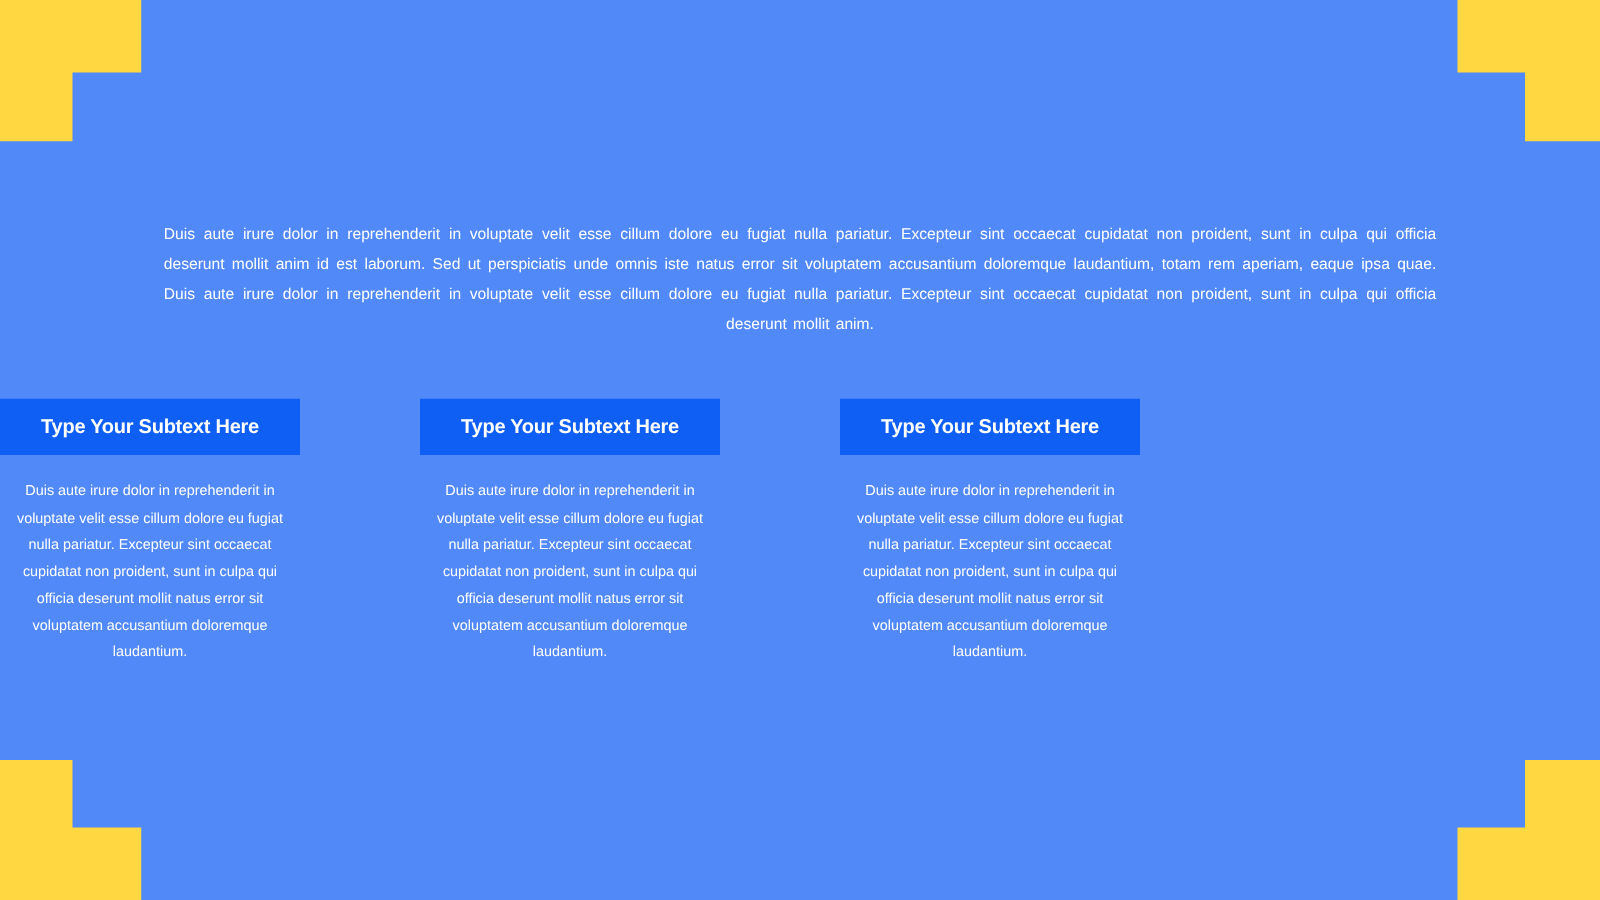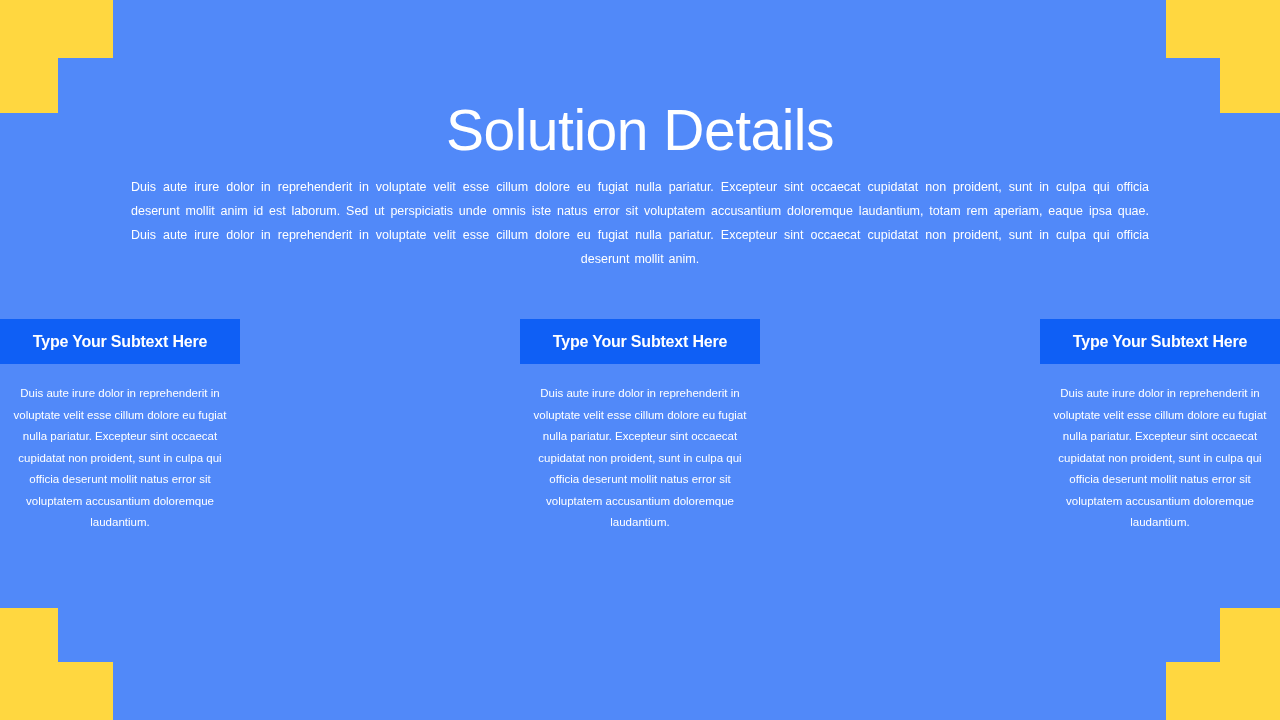--- a/index.html
+++ b/index.html
@@ -70,21 +70,21 @@
     word-spacing: 1.5px;
   }
 
   
   .cards {
     position: absolute;
     left: 0;
     top: 319px;
     width: 1280px;
     display: flex;
-    justify-content: space-between;
+    justify-content: flex-start;
     gap: 96px;
   }
   .card {
     width: 240px;
   }
   .card-header {
     height: 45px;
     background: #0f5ff5;
     display: flex;
     align-items: center;
@@ -111,21 +111,20 @@
 
   <div class="corner-block tl-wide"></div>
   <div class="corner-block tl-tall"></div>
   <div class="corner-block tr-wide"></div>
   <div class="corner-block tr-tall"></div>
   <div class="corner-block bl-tall"></div>
   <div class="corner-block bl-wide"></div>
   <div class="corner-block br-tall"></div>
   <div class="corner-block br-wide"></div>
 
-  <div class="title">Solution Details</div>
 
   <div class="intro">Duis aute irure dolor in reprehenderit  in voluptate velit esse cillum dolore eu fugiat nulla pariatur.  Excepteur sint occaecat cupidatat non proident, sunt in culpa qui officia deserunt  mollit anim id est laborum.  Sed ut perspiciatis  unde omnis iste natus error  sit voluptatem  accusantium doloremque  laudantium, totam rem  aperiam,  eaque ipsa quae.  Duis aute irure  dolor in reprehenderit  in voluptate velit esse  cillum dolore eu fugiat nulla pariatur.  Excepteur sint occaecat cupidatat non proident,  sunt in culpa qui officia deserunt  mollit anim.</div>
 
   <div class="cards">
 
     <div class="card">
       <div class="card-header">Type Your Subtext Here</div>
       <div class="card-body">Duis aute irure dolor in reprehenderit in voluptate velit esse cillum dolore eu fugiat nulla pariatur. Excepteur sint occaecat cupidatat non proident,  sunt in culpa qui officia deserunt mollit natus error sit voluptatem accusantium doloremque laudantium.</div>
     </div>
 

